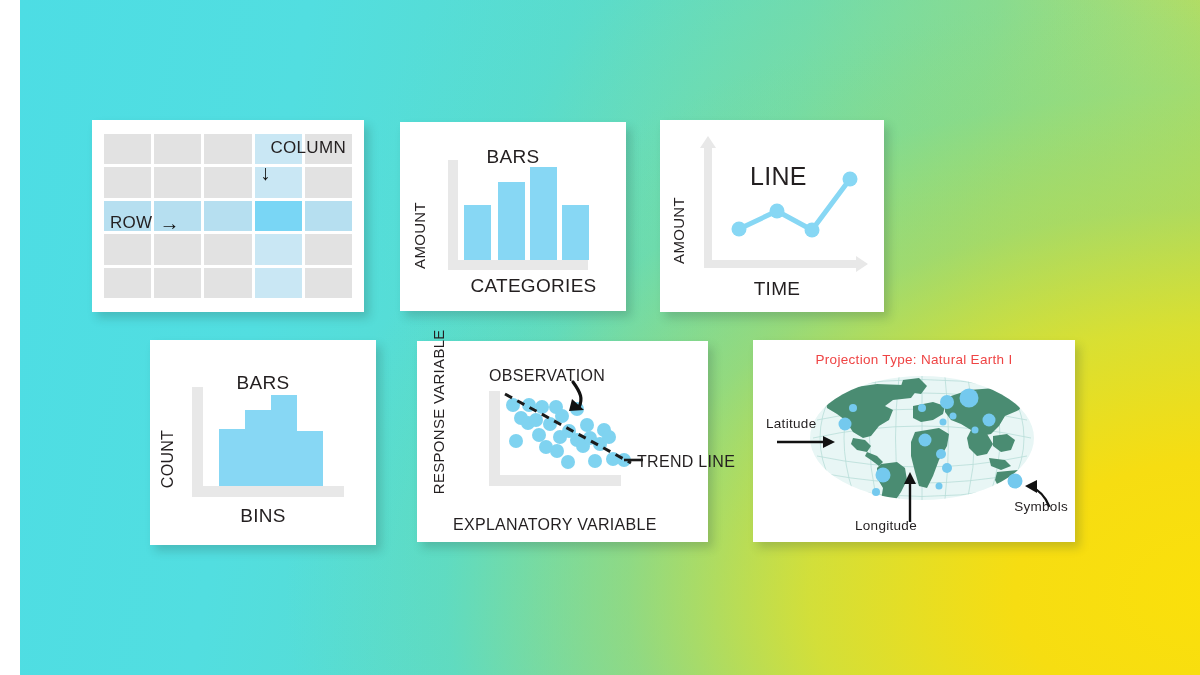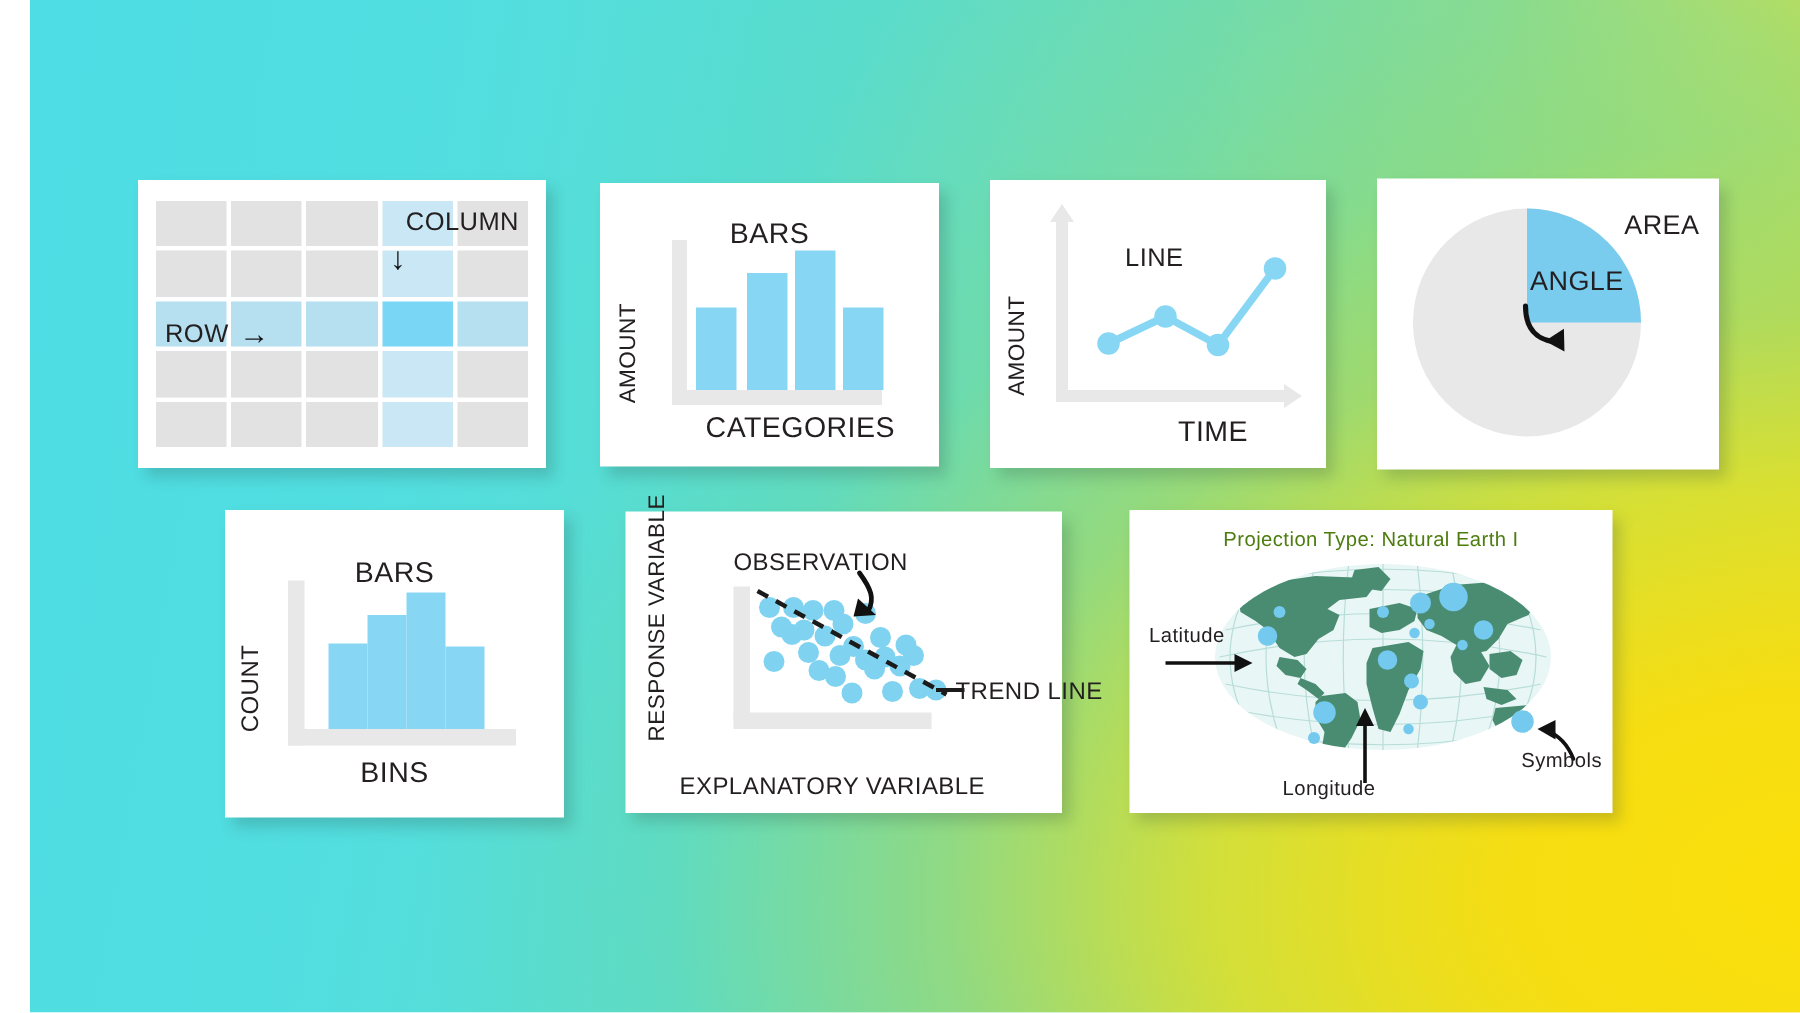--- a/index.html
+++ b/index.html
@@ -56,23 +56,23 @@
   .plotbox { position: absolute; }
   .ax-v { position: absolute; background: #e8e8e8; }
   .ax-h { position: absolute; background: #e8e8e8; }
   .bar { position: absolute; background: #87d7f4; bottom: 0; }
   #bars-title { top: 24px; left: 0; right: 0; font-size: 19px; }
   #bars-ylabel { font-size: 15px; left: -36px; top: 105px; width: 110px; transform: rotate(-90deg); }
   #bars-xlabel { bottom: 14px; left: 0; right: 0; font-size: 19px; padding-left: 41px; }
 
   
   #panel-line { left: 640px; top: 120px; width: 224px; height: 192px; }
-  #line-title { top: 42px; left: 90px; font-size: 17px; text-align: right; }
+  #line-title { top: 42px; left: 90px; font-size: 25px; text-align: right; }
   #line-ylabel { font-size: 15px; left: -38px; top: 102px; width: 112px; transform: rotate(-90deg); }
-  #line-xlabel { bottom: 12px; left: 62px; width: 110px; font-size: 19px; text-align: right; }
+  #line-xlabel { bottom: 12px; left: 62px; width: 110px; font-size: 19px; }
 
   
   #panel-pie { left: 898px; top: 119px; width: 228px; height: 194px; }
   #pie-disc { position: absolute; left: 24px; top: 20px; width: 152px; height: 152px; border-radius: 50%; background: #e8e8e8; }
   #pie-wedge { position: absolute; left: 100px; top: 20px; width: 76px; height: 76px; background: #79ccee; border-top-right-radius: 76px; }
   #pie-area-label { top: 21px; right: 13px; font-size: 18px; }
   #pie-angle-label { top: 58px; left: 102px; font-size: 18px; }
 
   
   #panel-hist { left: 130px; top: 340px; width: 226px; height: 205px; }
@@ -83,21 +83,21 @@
 
   
   #panel-scatter { left: 397px; top: 341px; width: 291px; height: 201px; }
   #sc-obs-label { top: 26px; left: 72px; font-size: 16px; }
   #sc-trend-label { top: 112px; right: 7px; width: 64px; font-size: 16px; line-height: 1.12; text-align: center; }
   #sc-ylabel { font-size: 15px; left: -30px; top: 93px; width: 104px; transform: rotate(-90deg); line-height: 1.1; text-align: center; }
   #sc-xlabel { bottom: 8px; left: 36px; width: 170px; font-size: 16px; line-height: 1.12; }
 
   
   #panel-map { left: 733px; top: 340px; width: 322px; height: 202px; }
-  #map-title { top: 12px; left: 0; right: 0; font-size: 13.5px; color: #4d7c0f; }
+  #map-title { top: 12px; left: 0; right: 0; font-size: 13.5px; color: #ef4444; }
   #map-lat-label  { top: 76px; left: 13px; font-size: 13.5px; }
   #map-lon-label  { bottom: 9px; left: 88px; width: 90px; font-size: 13.5px; }
   #map-sym-label  { bottom: 28px; right: 7px; font-size: 13.5px; text-align: right; }
 </style>
 </head>
 <body>
 
 <div id="stage">
 
   <div class="panel" id="panel-table">
@@ -160,30 +160,20 @@
       <polyline points="79,109 117,91 152,110 190,59" fill="none" stroke="#87d7f4" stroke-width="5" stroke-linejoin="round" stroke-linecap="round"></polyline>
       <circle cx="79" cy="109" r="7.5" fill="#87d7f4"></circle>
       <circle cx="117" cy="91" r="7.5" fill="#87d7f4"></circle>
       <circle cx="152" cy="110" r="7.5" fill="#87d7f4"></circle>
       <circle cx="190" cy="59" r="7.5" fill="#87d7f4"></circle>
     </svg>
     <div class="axis-label" id="line-title">LINE</div>
     <div class="axis-label" id="line-xlabel">TIME</div>
   </div>
 
-  <div class="panel" id="panel-pie">
-    <div id="pie-disc"></div>
-    <div id="pie-wedge"></div>
-    <div class="axis-label" id="pie-area-label">AREA</div>
-    <div class="axis-label" id="pie-angle-label">ANGLE</div>
-    <svg width="60" height="44" style="position:absolute;left:96px;top:79px;">
-      <path d="M3,6 C3,26 16,30 26,30" fill="none" stroke="#111" stroke-width="3.4" stroke-linecap="round"></path>
-      <polygon points="20,23 33,31 20,38" fill="#111" transform="rotate(57 26,30)"></polygon>
-    </svg>
-  </div>
 
   <div class="panel" id="panel-hist">
     <div class="axis-label" id="hist-title">BARS</div>
     <div class="axis-label vert" id="hist-ylabel">COUNT</div>
     <div class="ax-v" style="left:42px; top:47px; width:11px; height:110px;"></div>
     <div class="ax-h" style="left:42px; top:146px; width:152px; height:11px;"></div>
     <div class="plotbox" style="left:53px; top:47px; width:140px; height:99px;">
       <div class="hbar" style="left:16px; width:26px; height:57px;"></div>
       <div class="hbar" style="left:42px; width:26px; height:76px;"></div>
       <div class="hbar" style="left:68px; width:26px; height:91px;"></div>

